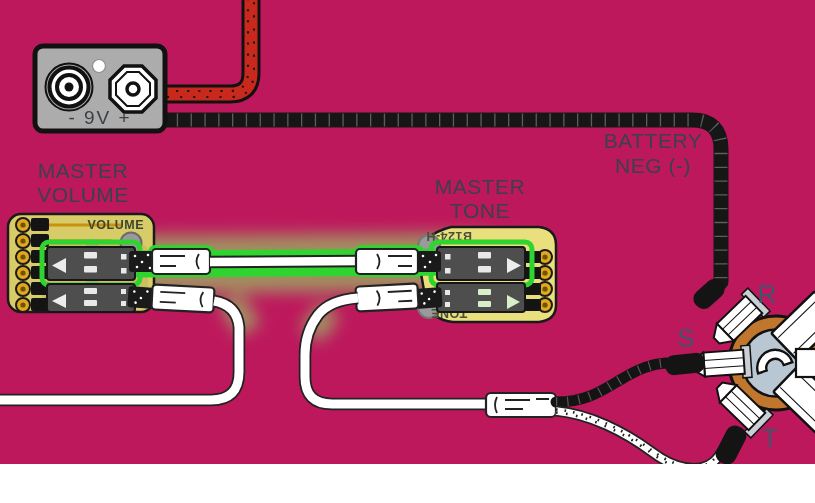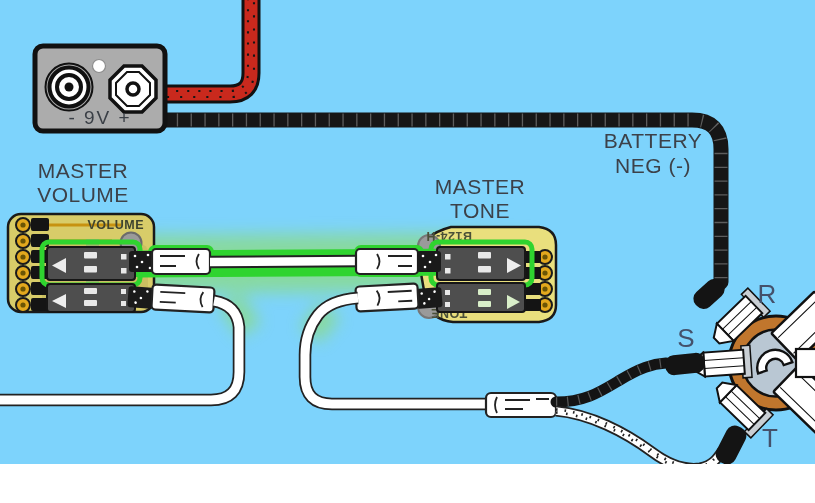--- a/index.html
+++ b/index.html
@@ -1,16 +1,16 @@
 <!DOCTYPE html>
 <html><head>
 <meta charset="utf-8">
 <style>
   html,body{margin:0;padding:0;background:#ffffff;}
-  .stage{position:relative;width:815px;height:464px;background:#7dd3fc;overflow:hidden;
+  .stage{position:relative;width:815px;height:464px;background:#be185d;overflow:hidden;
          font-family:"Liberation Sans",sans-serif;}
   svg{display:block;}
   text{font-family:"Liberation Sans","DejaVu Sans",sans-serif;}
   .big-label{font-size:21px;font-weight:500;letter-spacing:.5px;}
   .jack-label{font-size:26px;font-weight:500;}
   .board-text{font-size:12.5px;font-weight:700;letter-spacing:.5px;}
   .bat-text{font-size:19px;font-weight:500;letter-spacing:2px;}
 </style>
 </head>
 <body>

